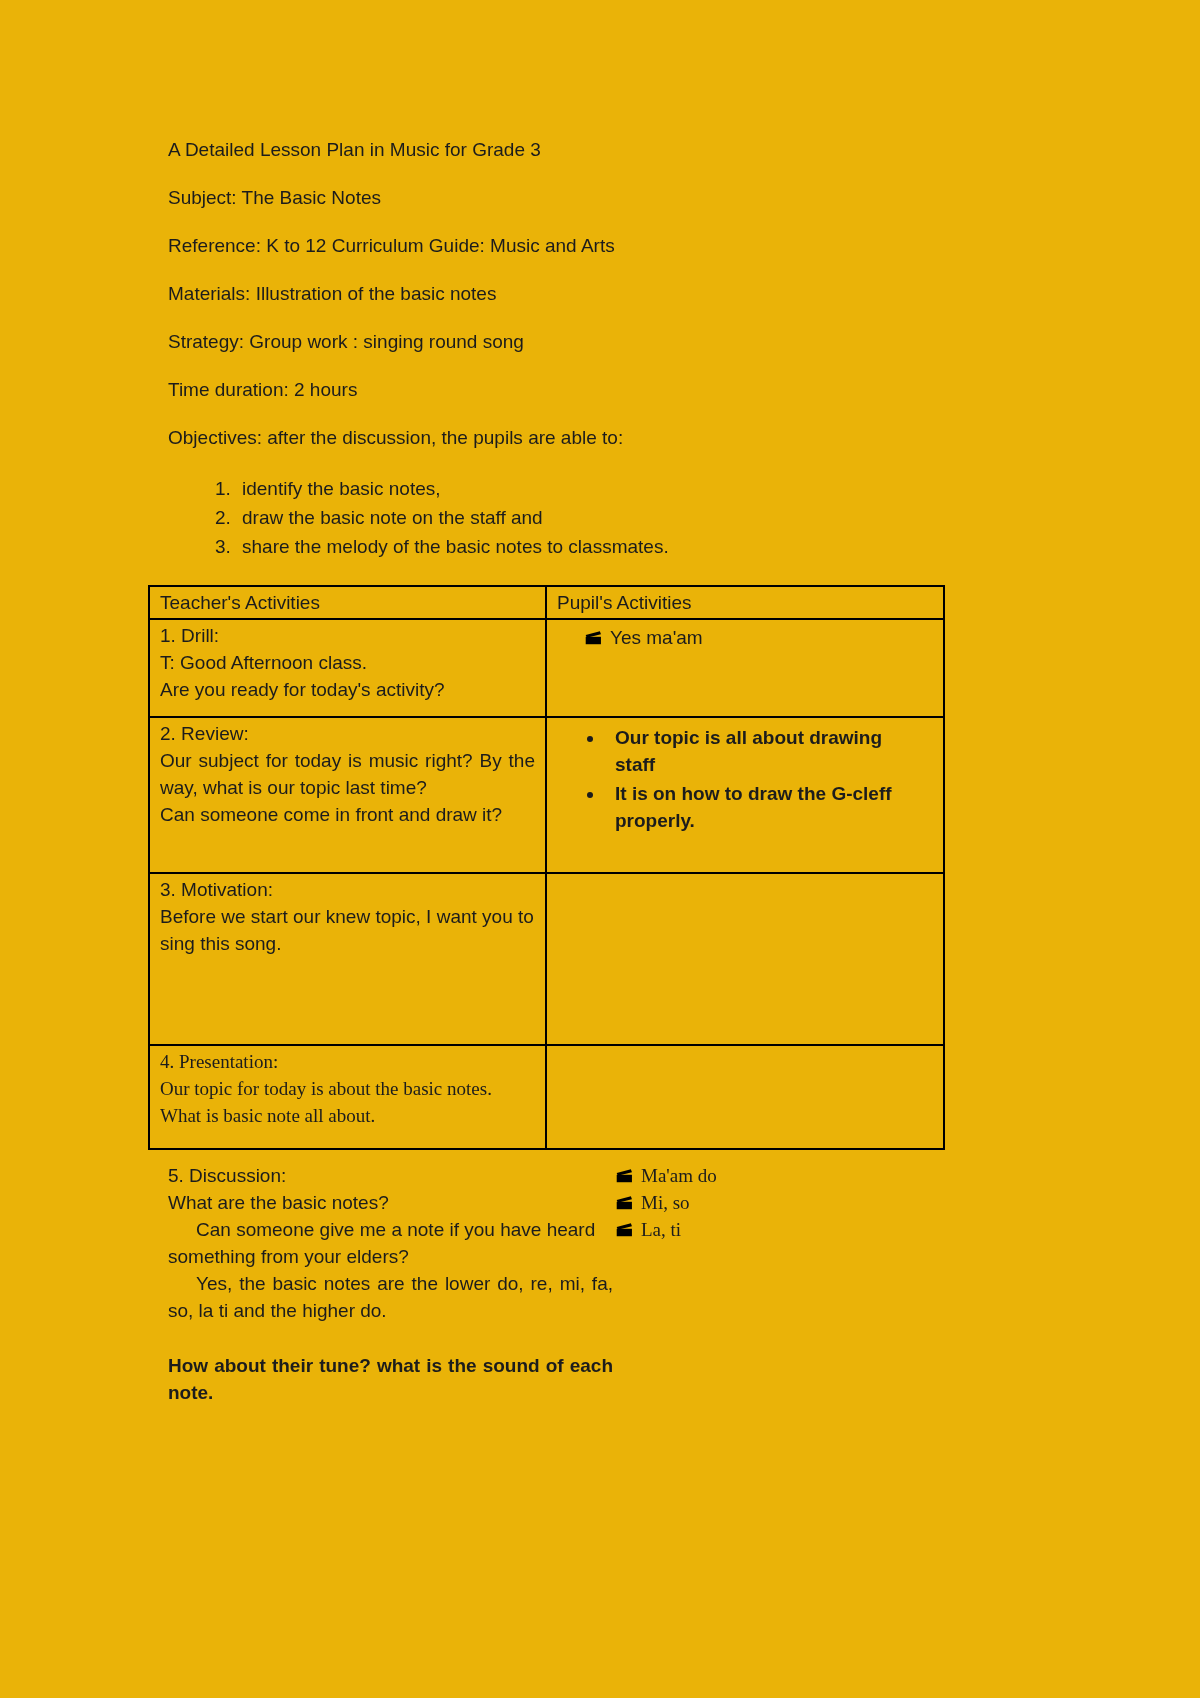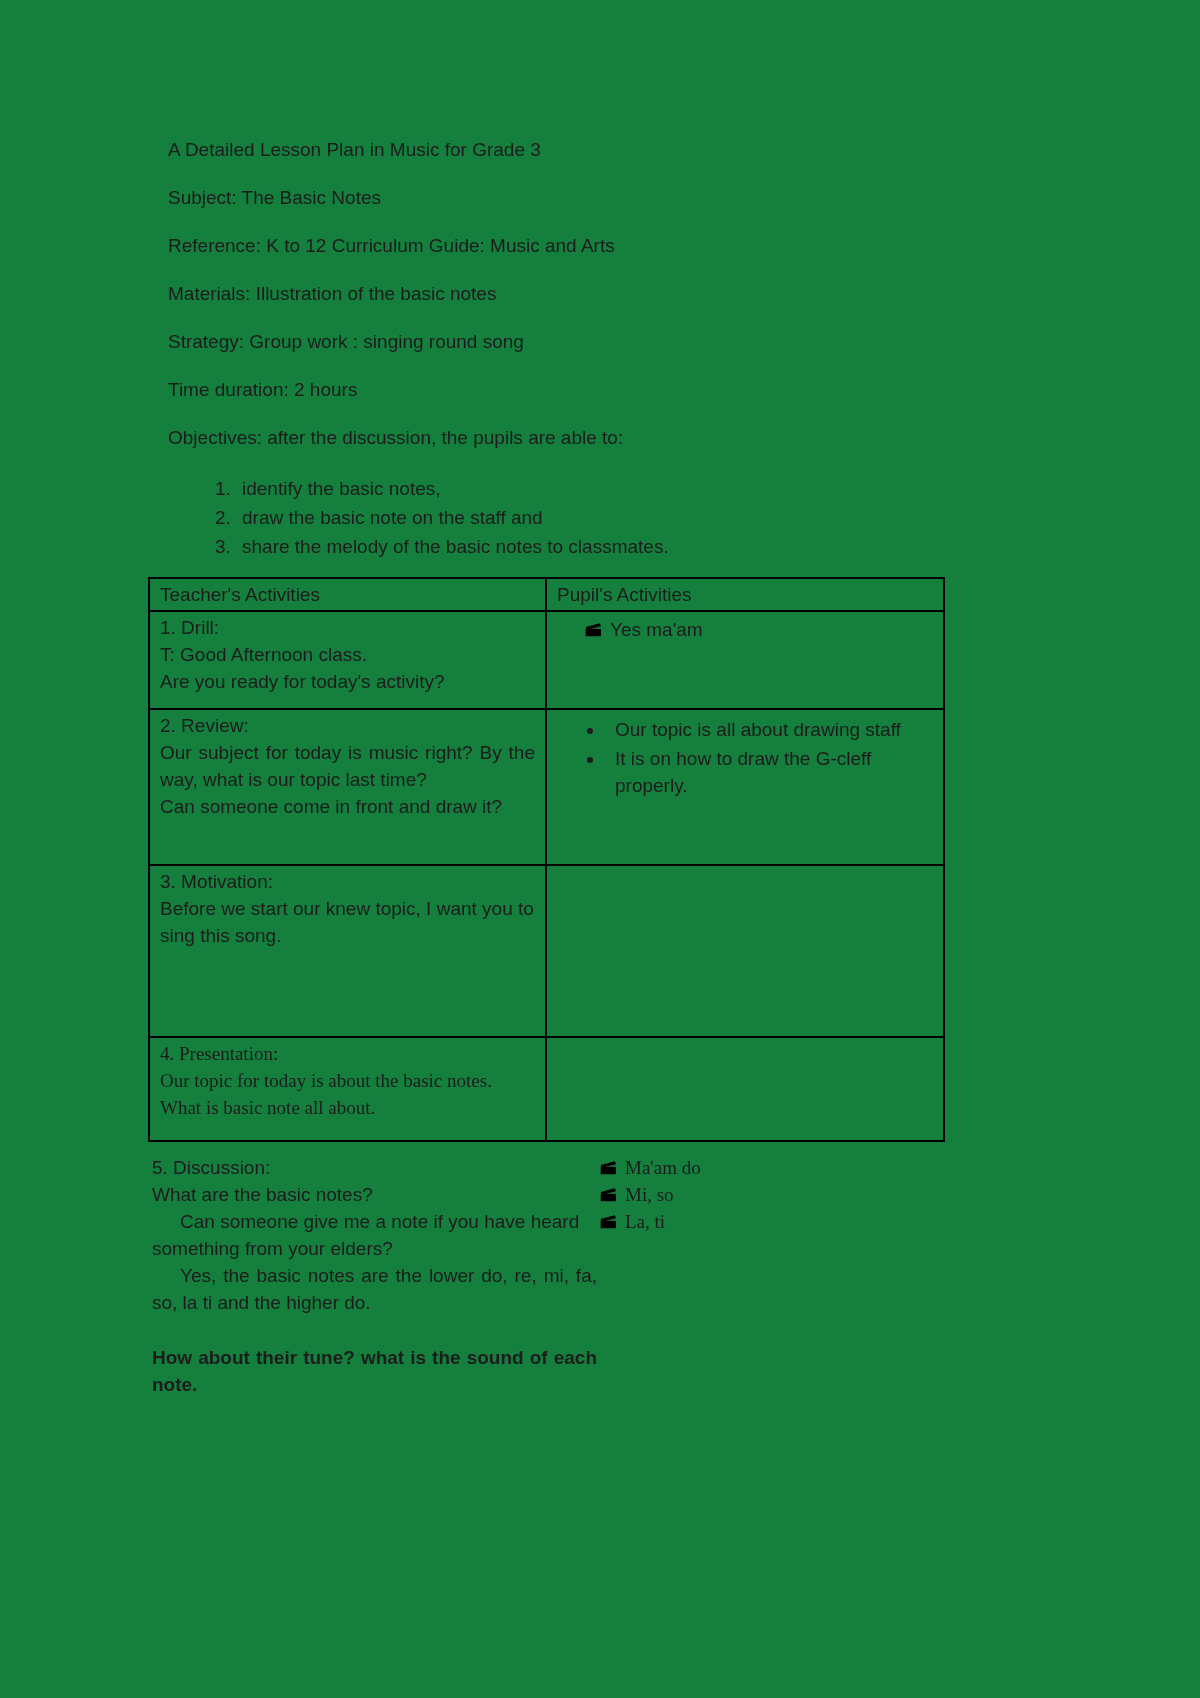--- a/index.html
+++ b/index.html
@@ -1,48 +1,48 @@
 <!DOCTYPE html>
 <html><head>
 <meta charset="utf-8">
 <style>
   html,body { margin:0; padding:0; background:#ffffff; }
   .page {
-    width:1200px; height:1698px; background:#15803d; position:relative;
+    width:1200px; height:1698px; background:#eab308; position:relative;
     font-family:"Liberation Sans", sans-serif; font-size:19px; color:#1c1c1c;
     overflow:hidden;
   }
   .content { position:absolute; left:148px; top:138px; width:800px; }
   .meta-line { margin:0 0 25px 20px; line-height:23px; }
-  ol.objectives { margin:0 0 16px 0; padding-left:88px; }
+  ol.objectives { margin:0 0 24px 0; padding-left:88px; }
   ol.objectives li { line-height:29px; padding-left:6px; }
 
   table.lesson { width:795px; border-collapse:collapse; table-layout:fixed; }
   table.lesson th, table.lesson td {
     border:2px solid #000; vertical-align:top; padding:2px 10px;
     font-weight:normal; text-align:left; line-height:27px;
   }
   table.lesson col.c1 { width:397px; }
   table.lesson col.c2 { width:398px; }
   th.hdr { padding-top:1px; padding-bottom:1px; height:24px; }
 
   td.t-drill { height:92px; }
   td.t-review { height:150px; }
   td.t-motivation { height:166px; }
   td.t-presentation { height:98px;font-family:Liberation Serif, serif; }
 
   .just { text-align:justify; }
   .icon-item { display:flex; align-items:flex-start; line-height:27px;text-align:center; }
   .icon-item .clap { flex:0 0 auto; margin:6px 8px 0 0; }
   .pupil-pad { padding-left:28px; padding-top:2px; }
-  ul.bullets { margin:4px 0 0 0; padding-left:48px; }
+  ul.bullets { margin:4px 0 0 0; padding-left:48px;font-weight:bold; }
   ul.bullets li { line-height:27px; margin-bottom:2px; max-width:300px; padding-left:10px; }
 
   .discussion { display:flex; margin-top:12px; }
-  .disc-left { width:445px; margin-left:4px; }
+  .disc-left { width:445px; margin-left:20px; }
   .disc-left p { margin:0; line-height:27px; }
   .disc-left p.indent { text-indent:28px; }
   .disc-left p.space-above { margin-top:28px;font-weight:bold; }
   .disc-right { margin-left:3px;font-family:Liberation Serif, serif; }
   .clap svg { display:block; }
 </style>
 </head>
 <body>
 
 <div class="page">

